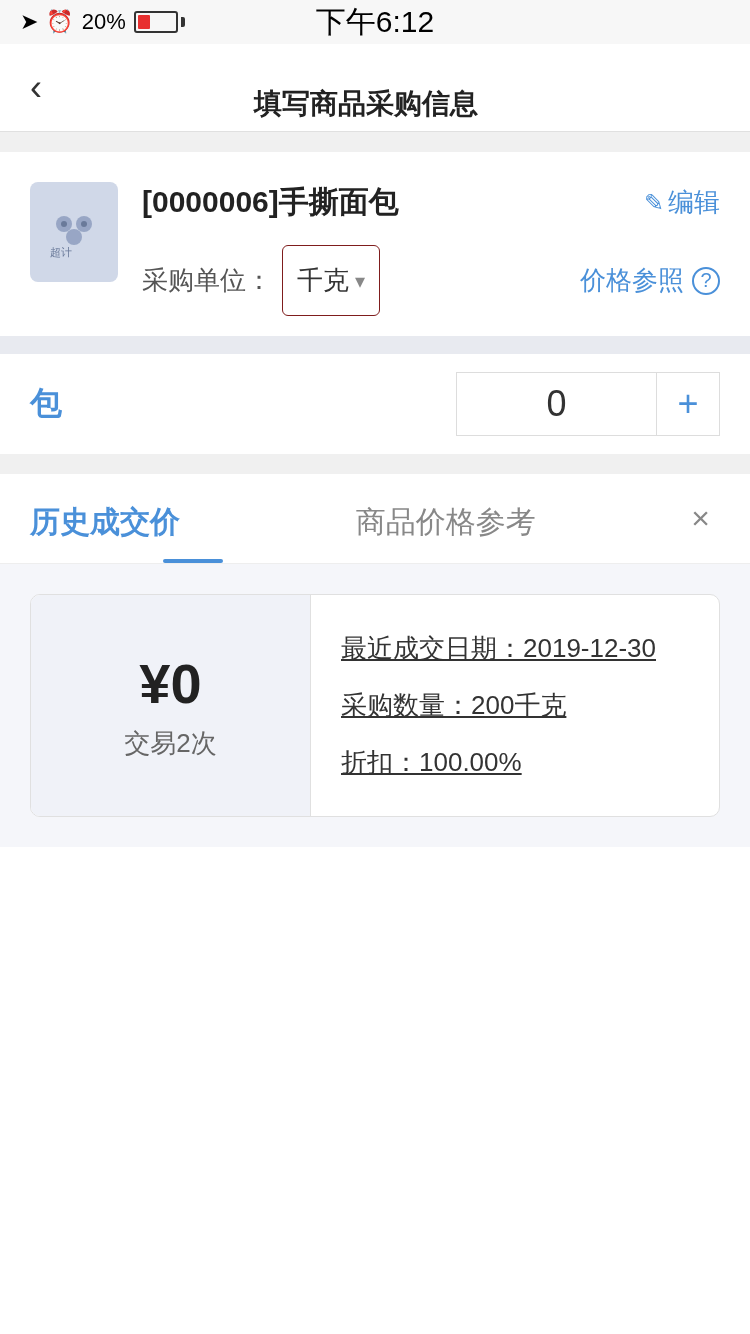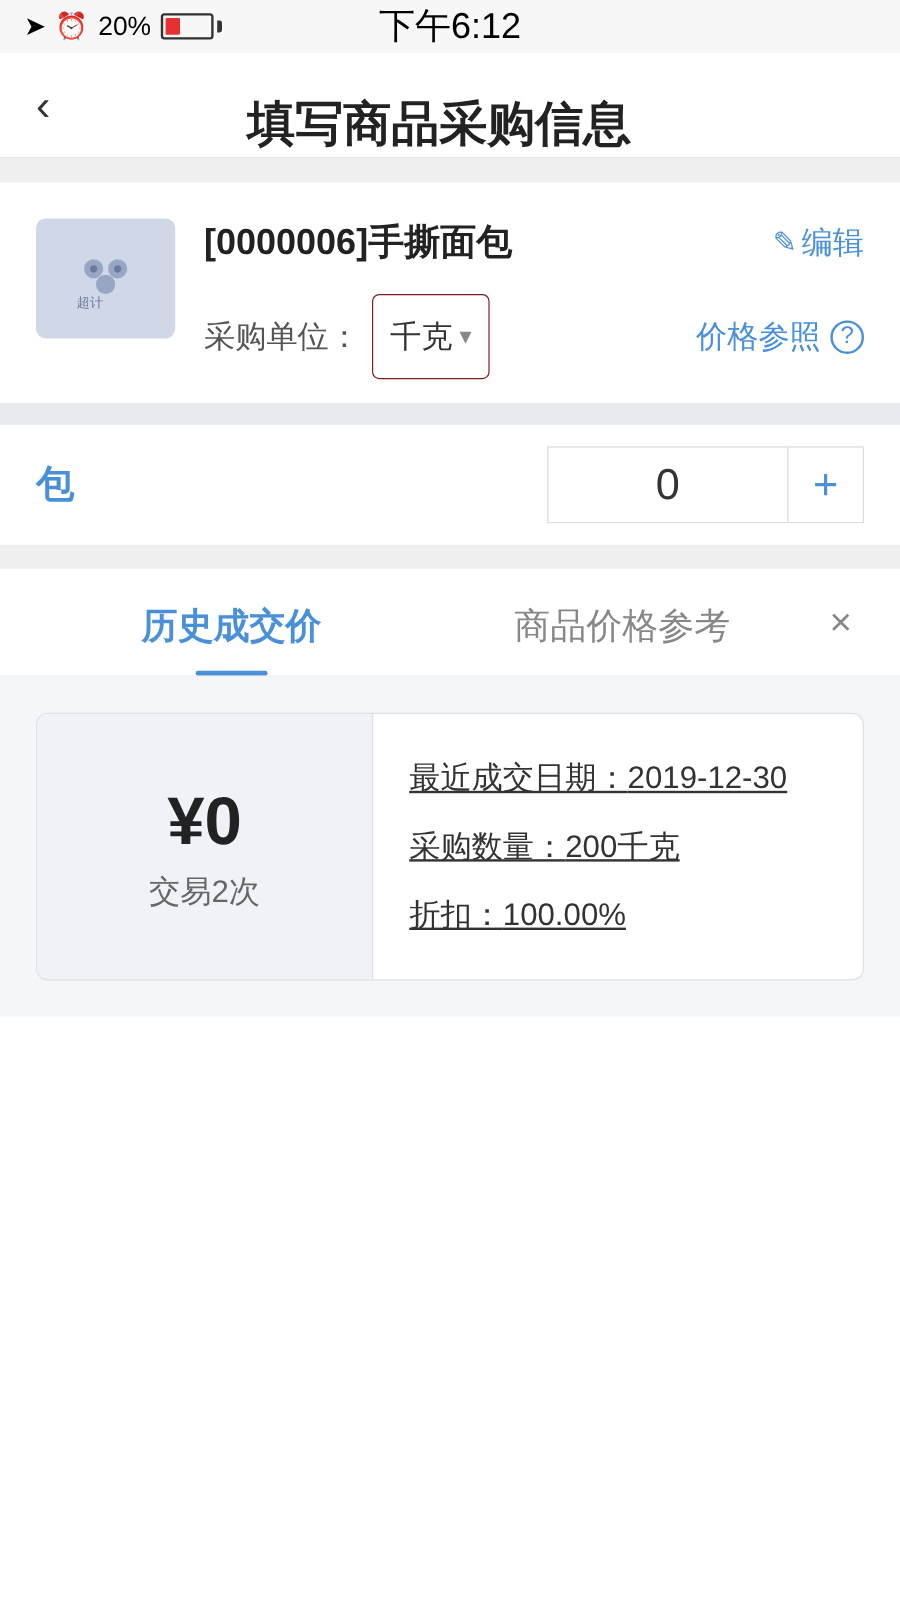--- a/index.html
+++ b/index.html
@@ -84,40 +84,40 @@
     }
     .nav-back {
       font-size: 36px;
       color: #333;
       cursor: pointer;
       padding: 10px 10px 10px 0;
     }
     .nav-title {
       flex: 1;
       text-align: center;
-      font-size: 40px;
+      font-size: 28px;
       font-weight: 600;
       color: #222;
       margin-right: 40px;
       margin-top: 32px;
     }
 
     
     .product-section {
       background: #ffffff;
       padding: 30px 30px 20px 30px;
       margin-top: 20px;
     }
     .product-row {
       display: flex;
       align-items: flex-start;
       gap: 24px;
     }
     .product-thumb {
-      width: 116px;
+      width: 88px;
       height: 100px;
       background: #d0d8e8;
       border-radius: 8px;
       display: flex;
       align-items: center;
       justify-content: center;
       flex-shrink: 0;
       color: #6a7a9a;
       font-size: 36px;
     }
@@ -257,21 +257,21 @@
     }
     .tab-header {
       display: flex;
       align-items: center;
       padding: 0 30px;
       border-bottom: 1px solid #eee;
       position: relative;
     }
     .tab-item {
       flex: 1;
-      text-align: center;
+      text-align: left;
       padding: 28px 0 20px;
       font-size: 30px;
       color: #888;
       cursor: pointer;
       position: relative;
     }
     .tab-item.active {
       color: #4a90d9;
       font-weight: 600;
     }

